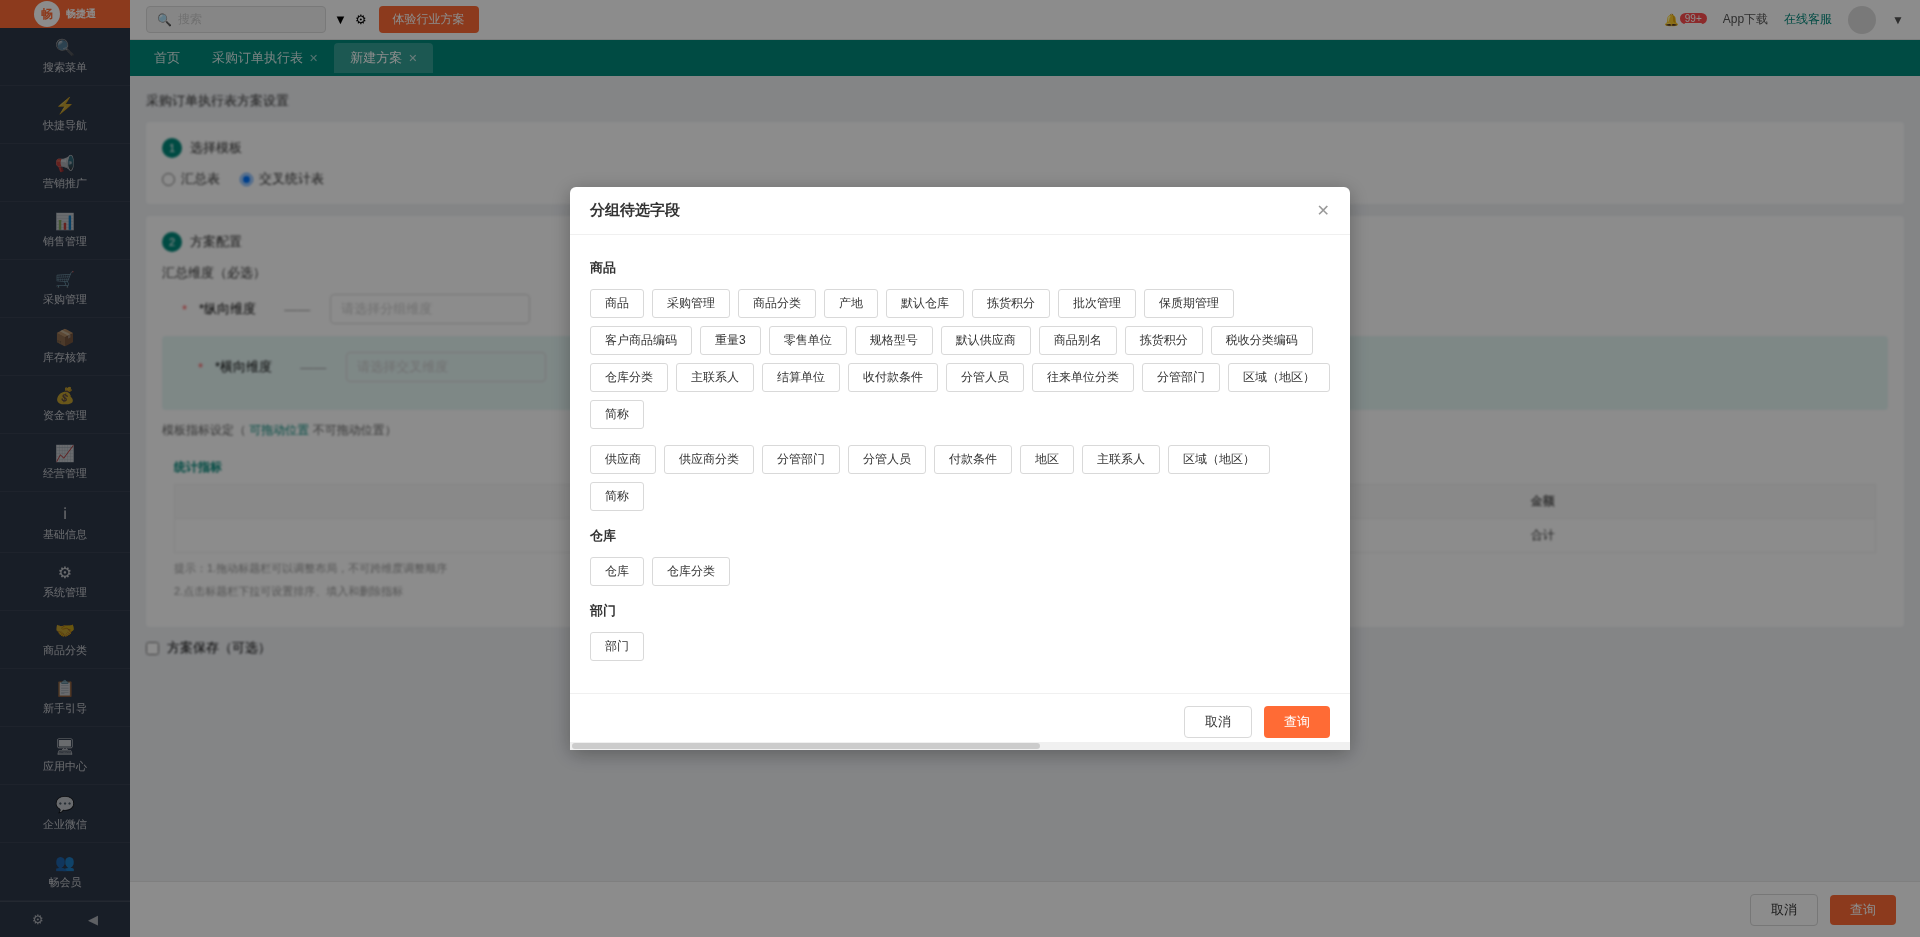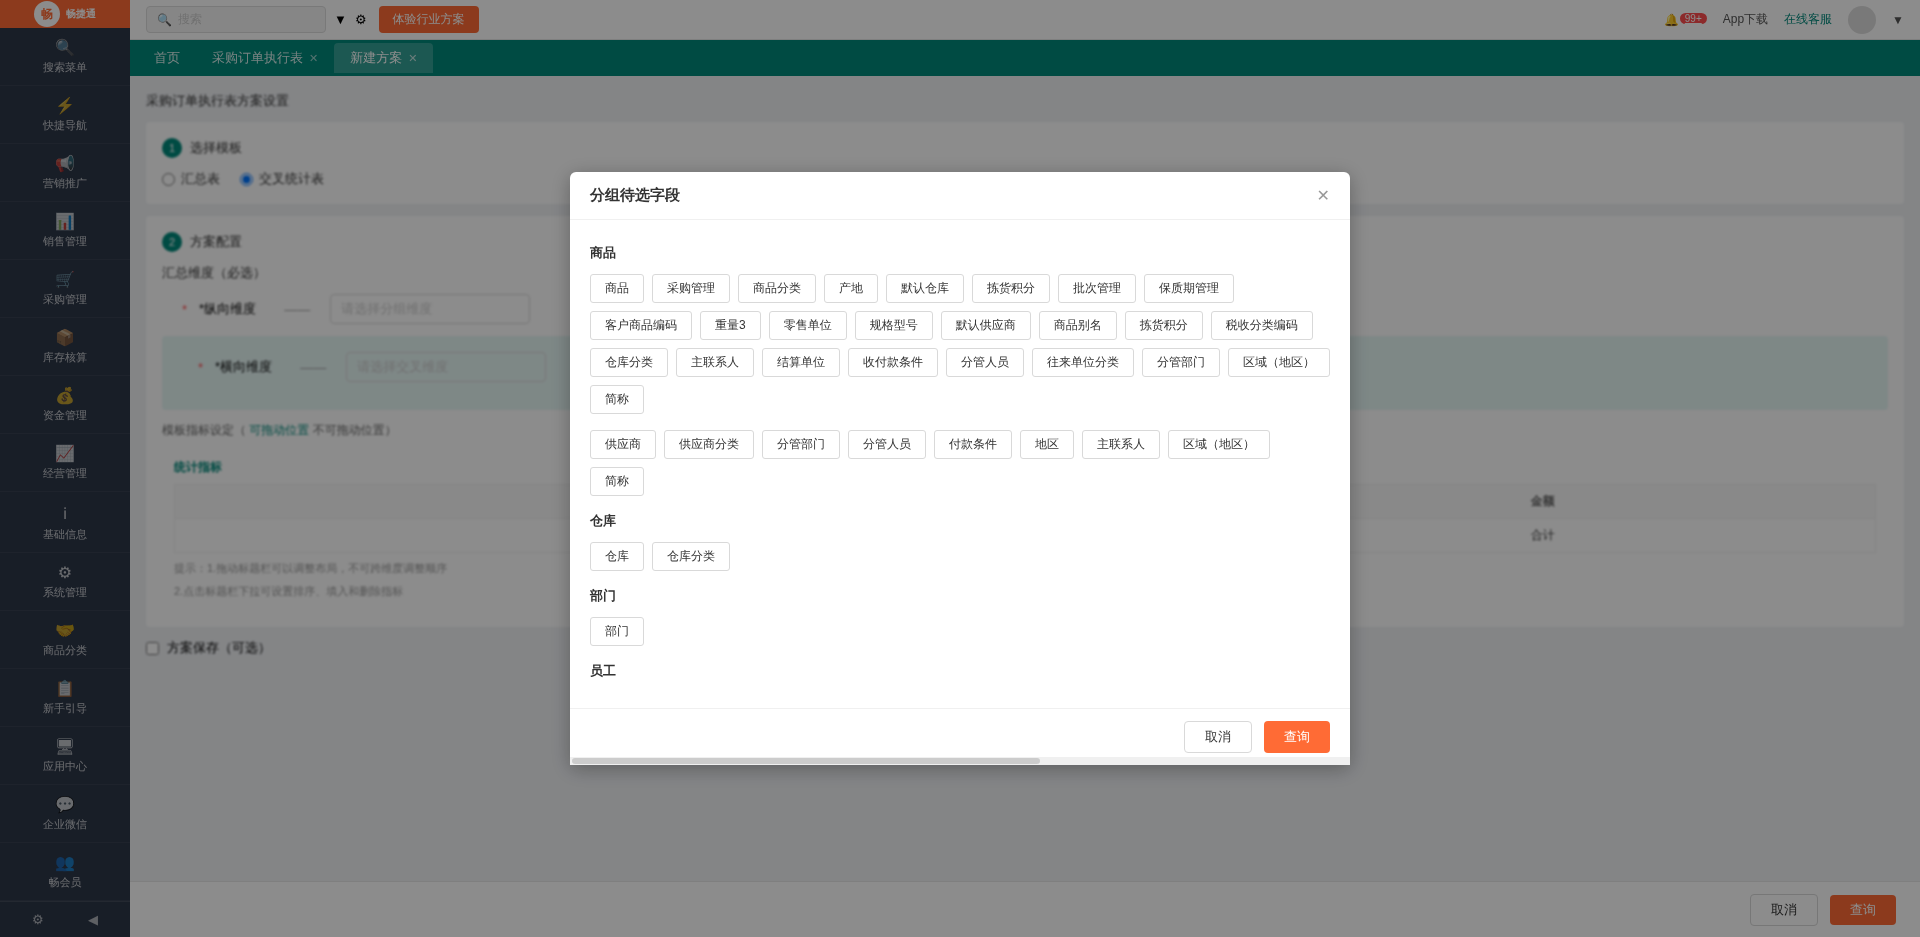--- a/index.html
+++ b/index.html
@@ -609,21 +609,20 @@
       <div class="field-grid">
         <span class="field-tag">仓库</span>
         <span class="field-tag">仓库分类</span>
       </div>
 
       <div class="section-title">部门</div>
       <div class="field-grid">
         <span class="field-tag">部门</span>
       </div>
 
-      <div class="section-title">员工</div>
 
     </div>
 
     <div class="horizontal-scrollbar">
       <div class="scrollbar-thumb"></div>
     </div>
 
     <div class="modal-footer">
       <button class="btn-cancel">取消</button>
       <button class="btn-confirm">查询</button>

